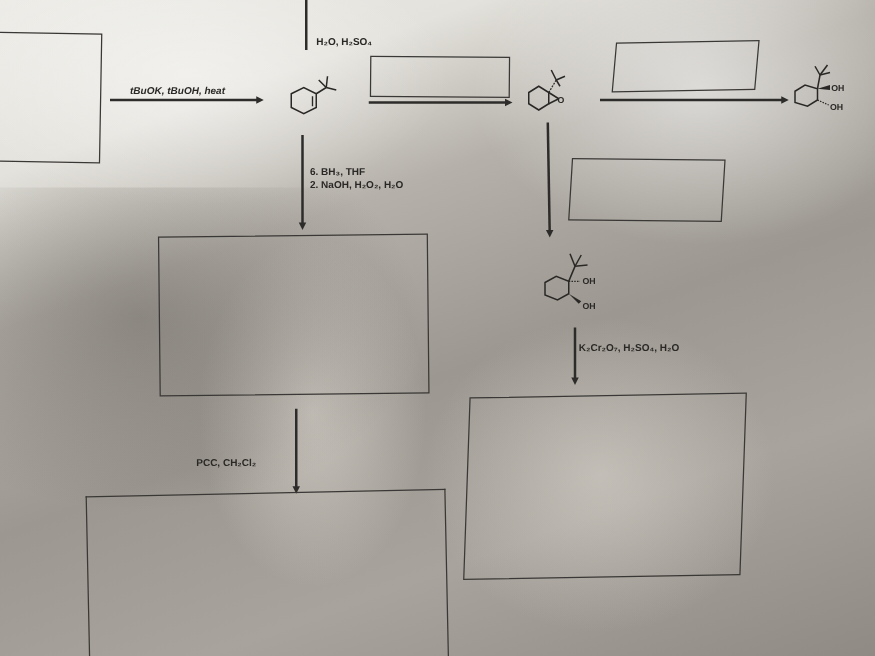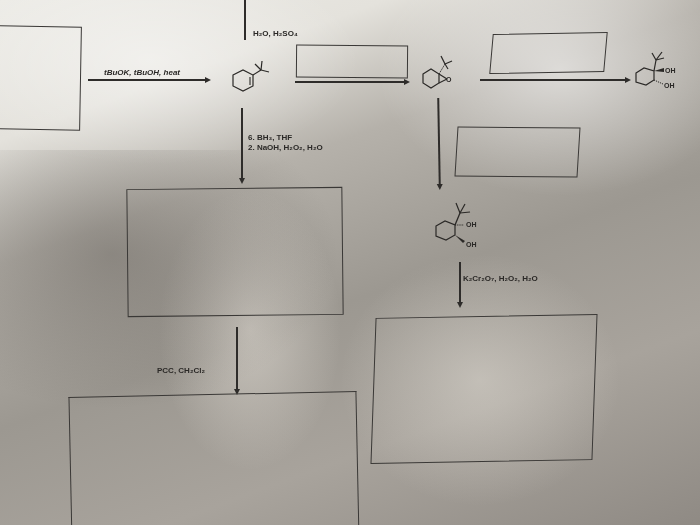--- a/index.html
+++ b/index.html
@@ -104,21 +104,21 @@
   <line x1="27" y1="17" x2="23" y2="7" stroke="#2a2826" stroke-width="1.2"></line>
   <line x1="27" y1="17" x2="37" y2="16" stroke="#2a2826" stroke-width="1.2"></line>
   <line x1="27" y1="17" x2="32" y2="8" stroke="#2a2826" stroke-width="1.2"></line>
   <line x1="22" y1="29" x2="31" y2="29" stroke="#2a2826" stroke-width="1" stroke-dasharray="1.2,1"></line>
   <text x="33" y="31">OH</text>
   <polygon points="22,39 32,45 30,47" fill="#2a2826"></polygon>
   <text x="33" y="51">OH</text>
 </svg>
 
 <div class="arrow-v head" style="left:459px; top:262px; height:42px;"></div>
-<div class="label" style="left:463px; top:274px;">K₂Cr₂O₇, H₂O₂, H₂O</div>
+<div class="label" style="left:463px; top:274px;">K₂Cr₂O₇, H₂SO₄, H₂O</div>
 
 <div class="box" style="left:127px; top:188px; width:216px; height:128px; transform:rotate(-0.6deg);"></div>
 
 <div class="arrow-v head" style="left:236px; top:327px; height:64px;"></div>
 <div class="label" style="left:157px; top:366px;">PCC, CH₂Cl₂</div>
 
 <div class="box" style="left:373px; top:316px; width:222px; height:146px; transform:rotate(-1deg) skewX(-3deg);"></div>
 
 <div class="box" style="left:70px; top:394px; width:288px; height:150px; transform:rotate(-1.2deg); border-bottom:none;"></div>
 

